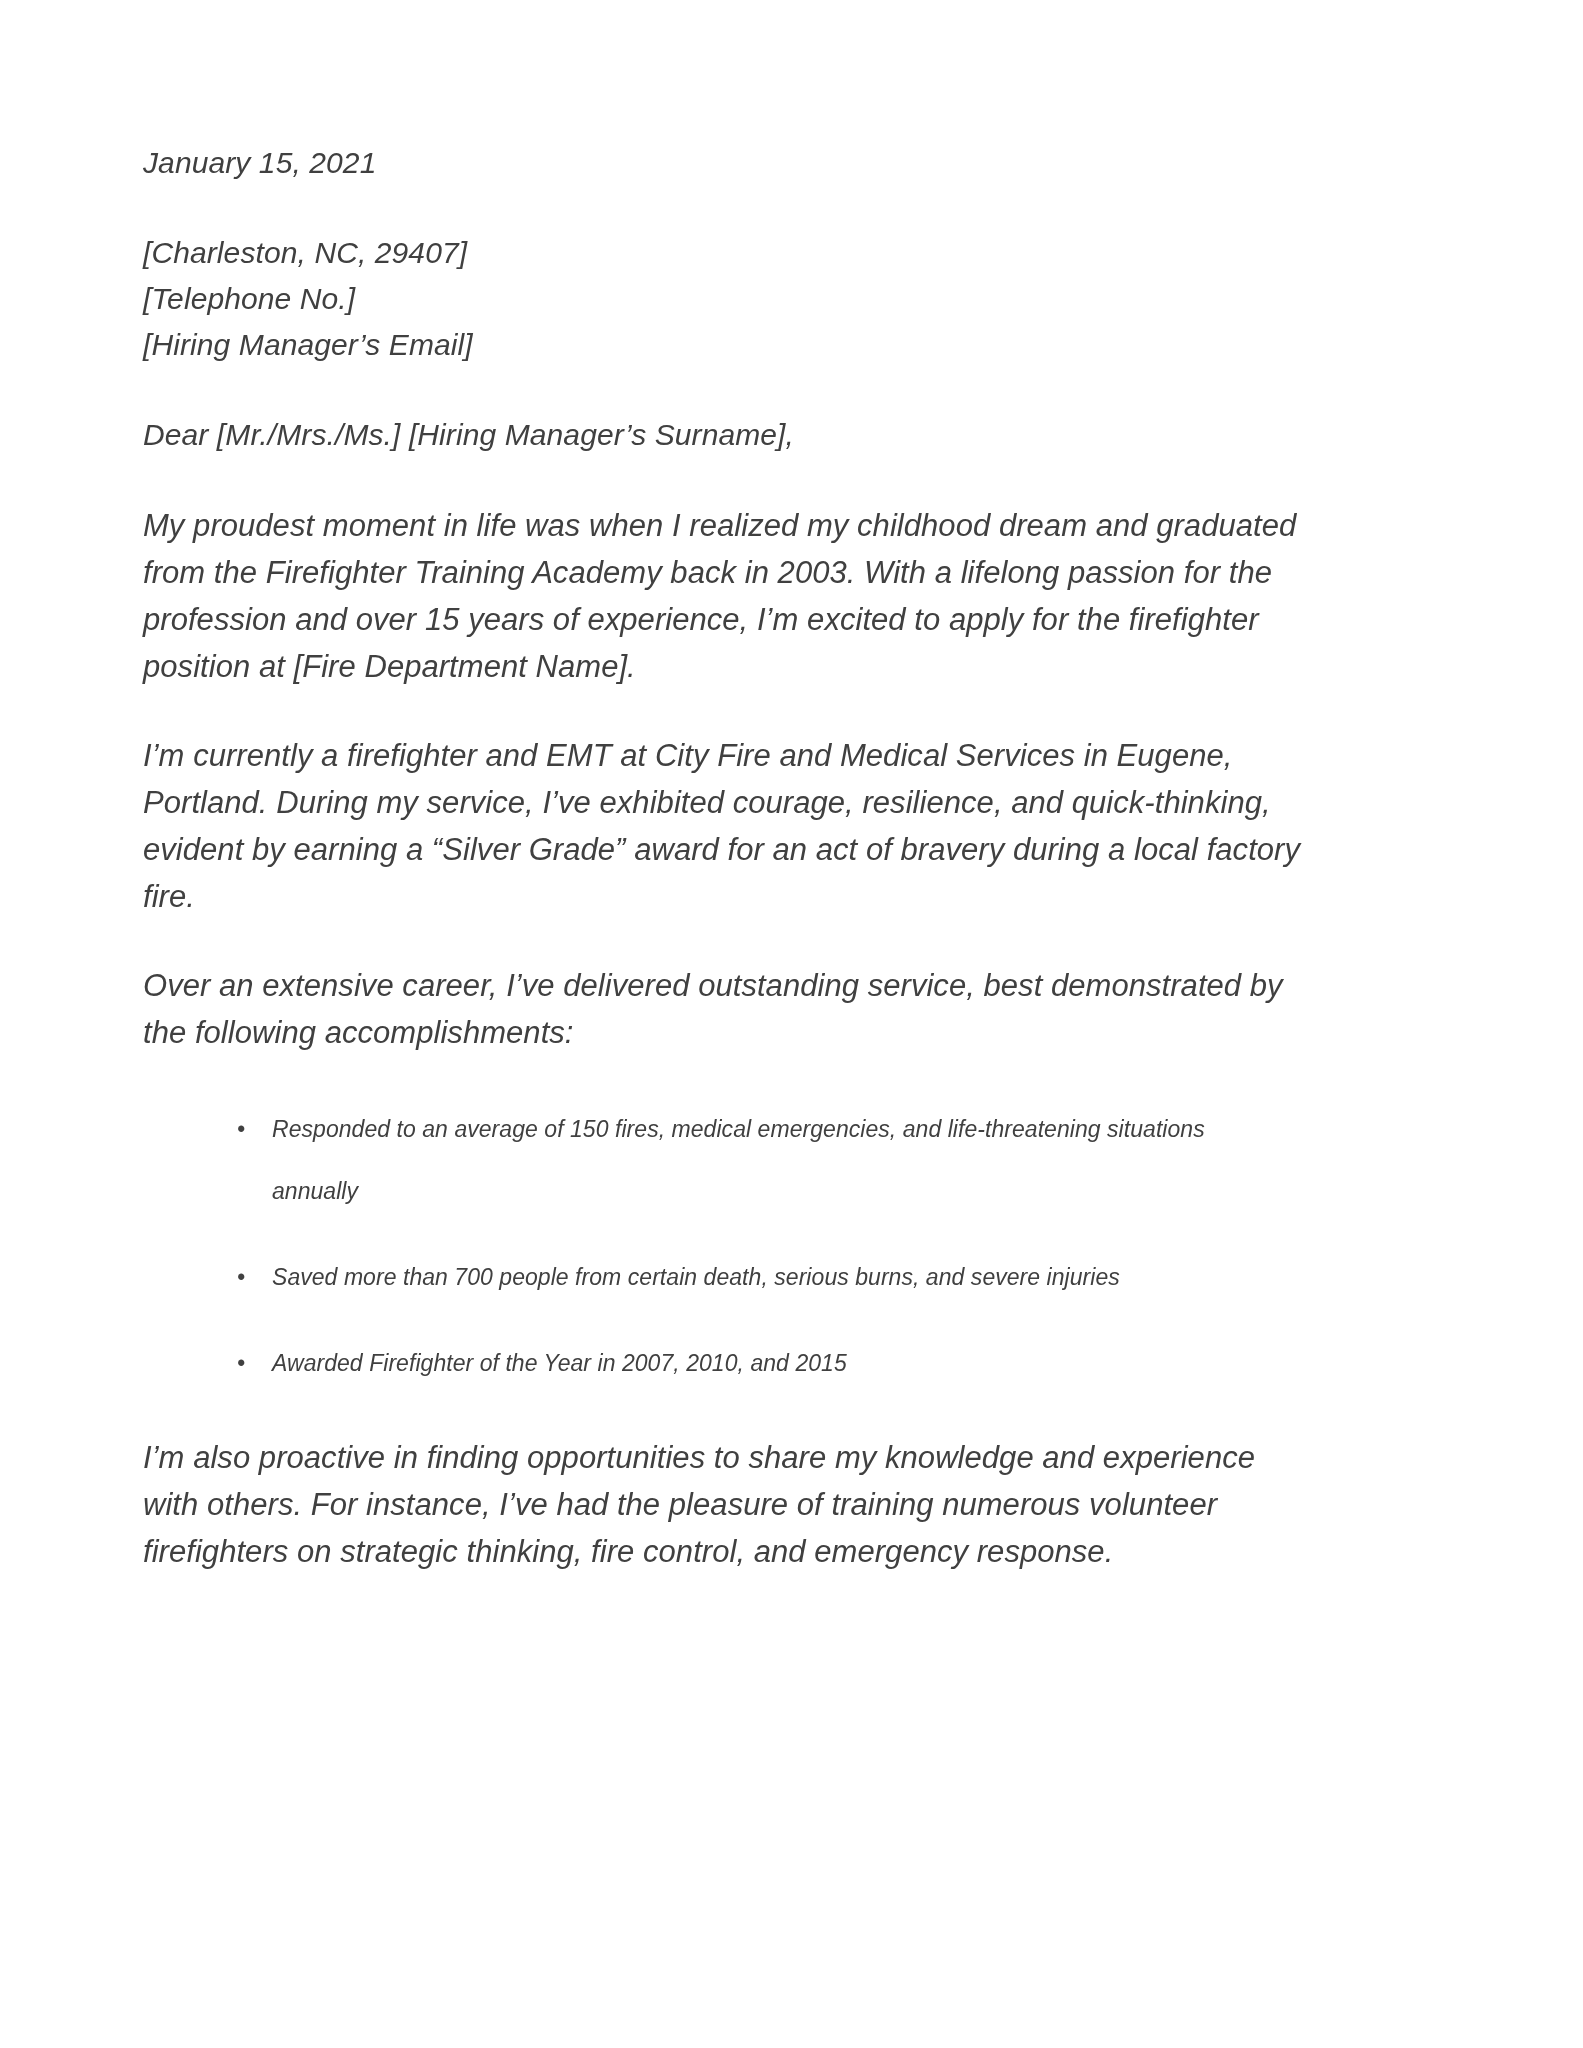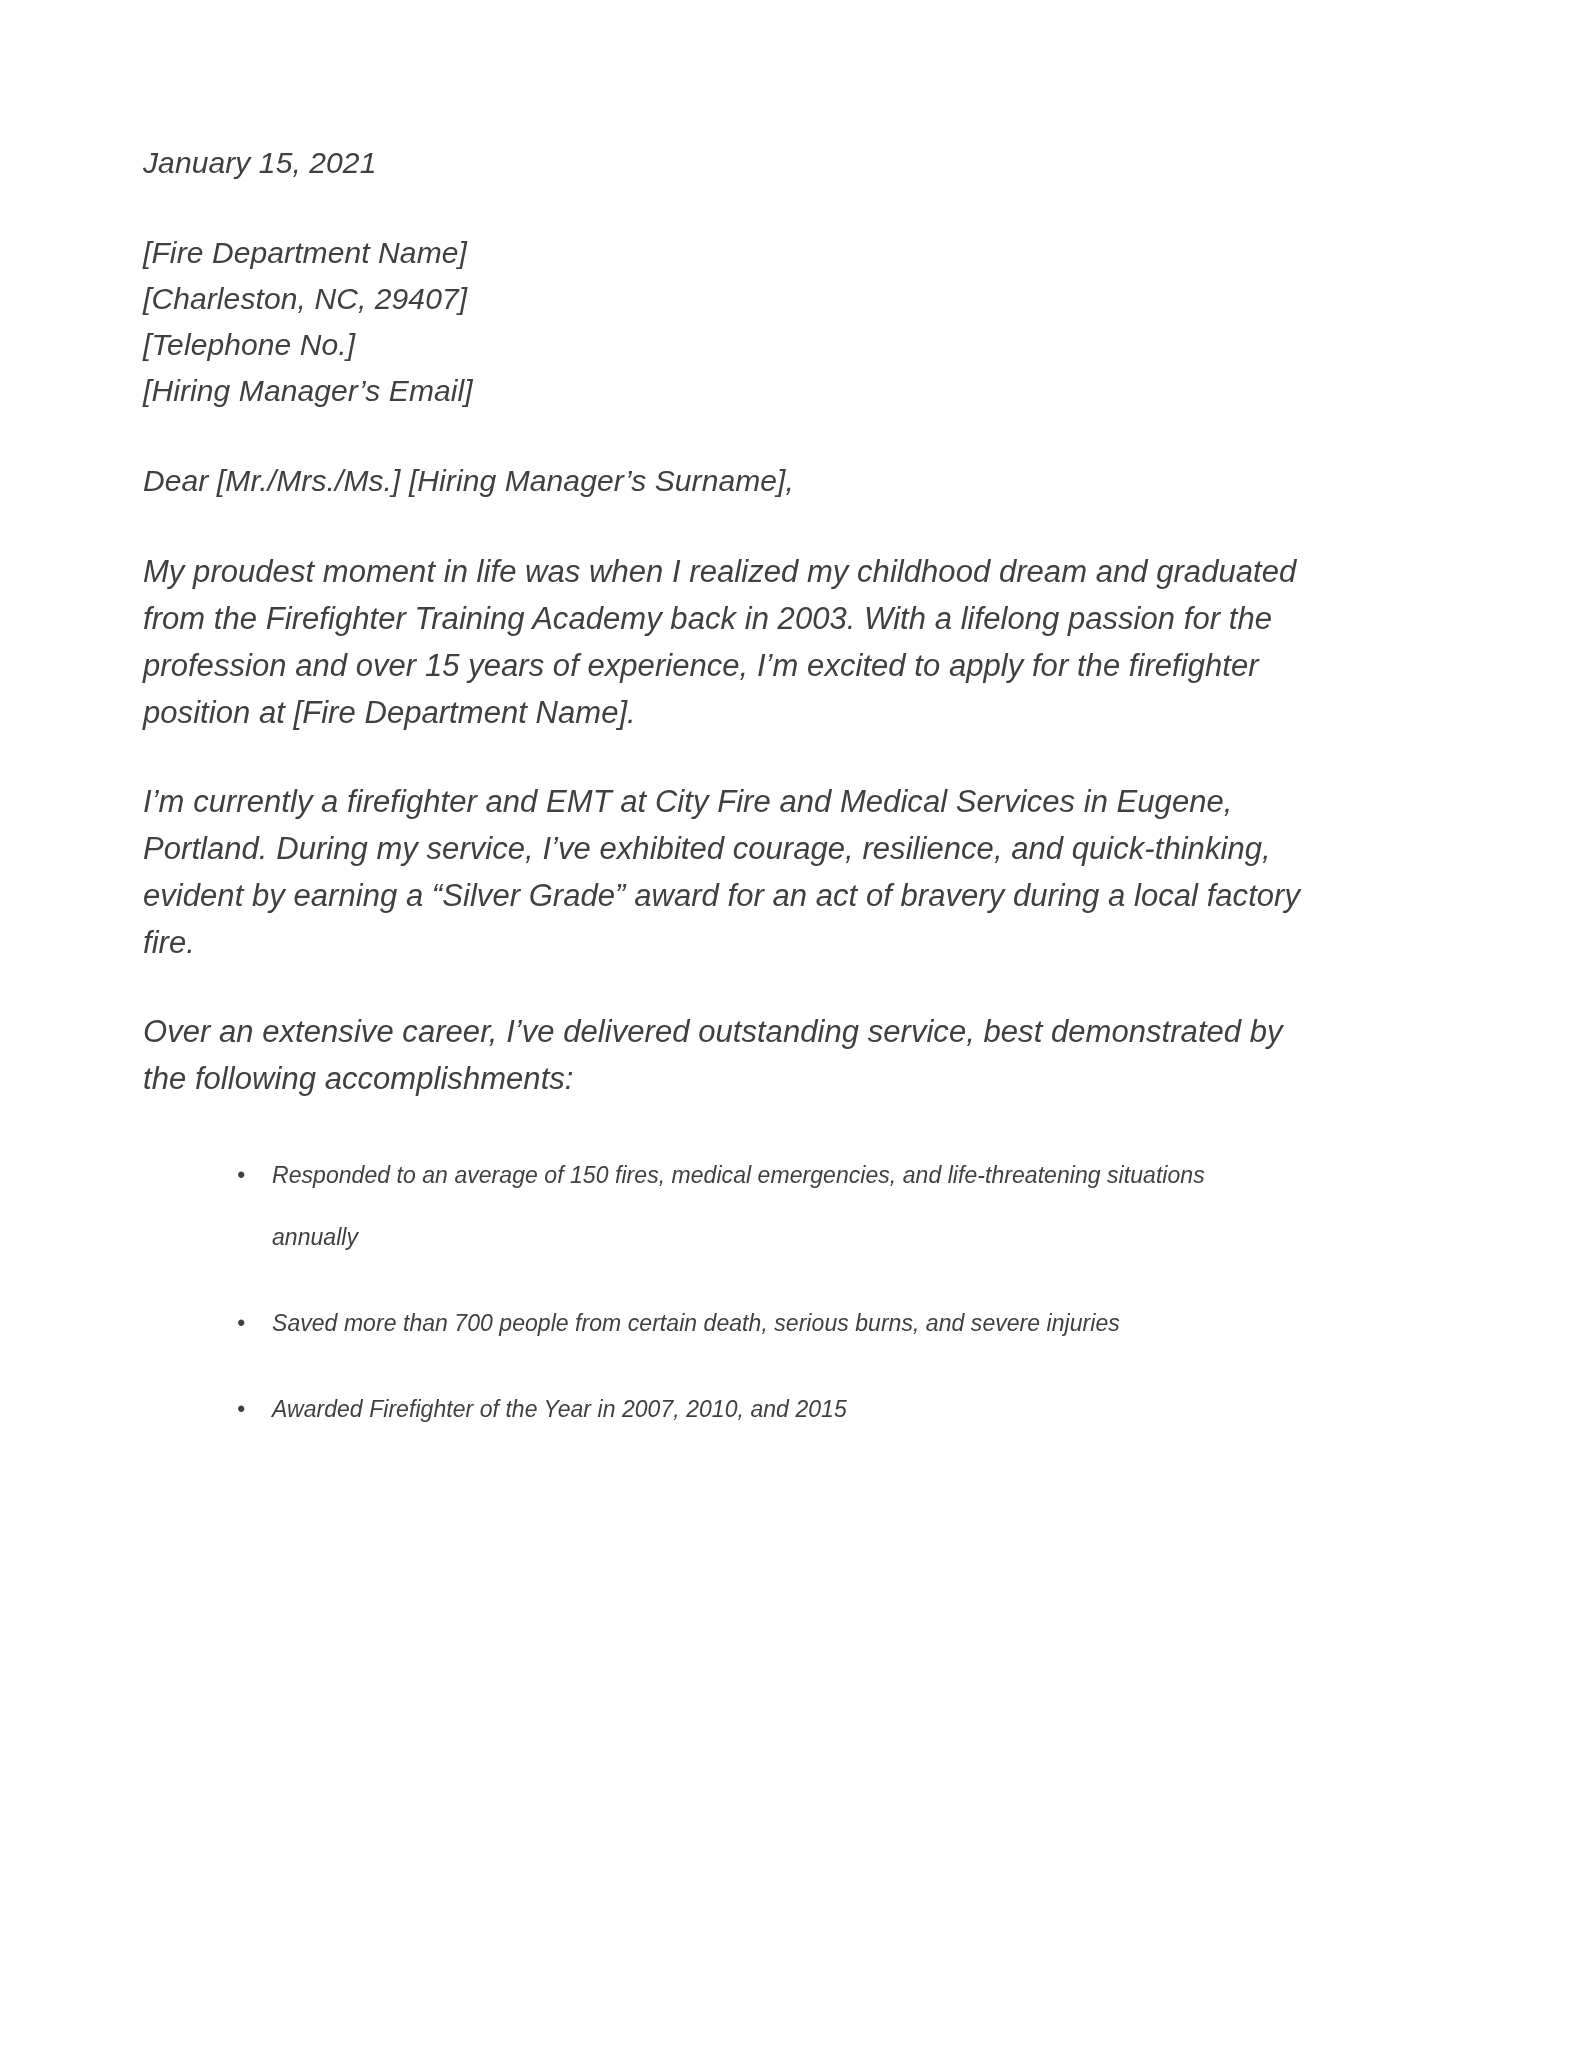--- a/index.html
+++ b/index.html
@@ -95,21 +95,20 @@
 </style>
 </head>
 <body>
 
 <div class="page">
   <div class="letter">
 
     <div class="date-line">January 15, 2021</div>
 
     <div class="address-block">
-      <span class="addr-line">[Fire Department Name]</span>
       <span class="addr-line">[Charleston, NC, 29407]</span>
       <span class="addr-line">[Telephone No.]</span>
       <span class="addr-line">[Hiring Manager’s Email]</span>
     </div>
 
     <div class="salutation">Dear [Mr./Mrs./Ms.] [Hiring Manager’s Surname],</div>
 
     <p class="body-para">My proudest moment in life was when I realized my childhood dream and graduated from the Firefighter Training Academy back in 2003. With a lifelong passion for the profession and over 15 years of experience, I’m excited to apply for the firefighter position at [Fire Department Name].</p>
 
     <p class="body-para">I’m currently a firefighter and EMT at City Fire and Medical Services in Eugene, Portland. During my service, I’ve exhibited courage, resilience, and quick-thinking, evident by earning a “Silver Grade” award for an act of bravery during a local factory fire.</p>
@@ -124,15 +123,16 @@
       <li>
         <span class="bullet-dot">•</span>
         <span class="bullet-text">Saved more than 700 people from certain death, serious burns, and severe injuries</span>
       </li>
       <li>
         <span class="bullet-dot">•</span>
         <span class="bullet-text">Awarded Firefighter of the Year in 2007, 2010, and 2015</span>
       </li>
     </ul>
 
+    <p class="body-para para-tail">I’m also proactive in finding opportunities to share my knowledge and experience with others. For instance, I’ve had the pleasure of training numerous volunteer firefighters on strategic thinking, fire control, and emergency response.</p>
 
   </div>
 </div>
 
 </body></html>

